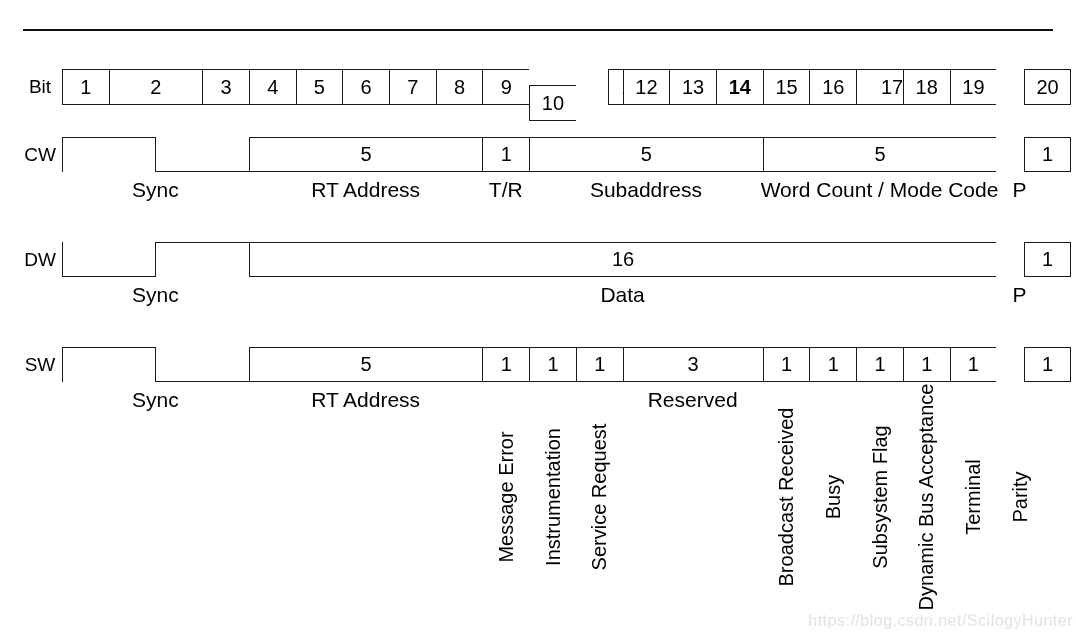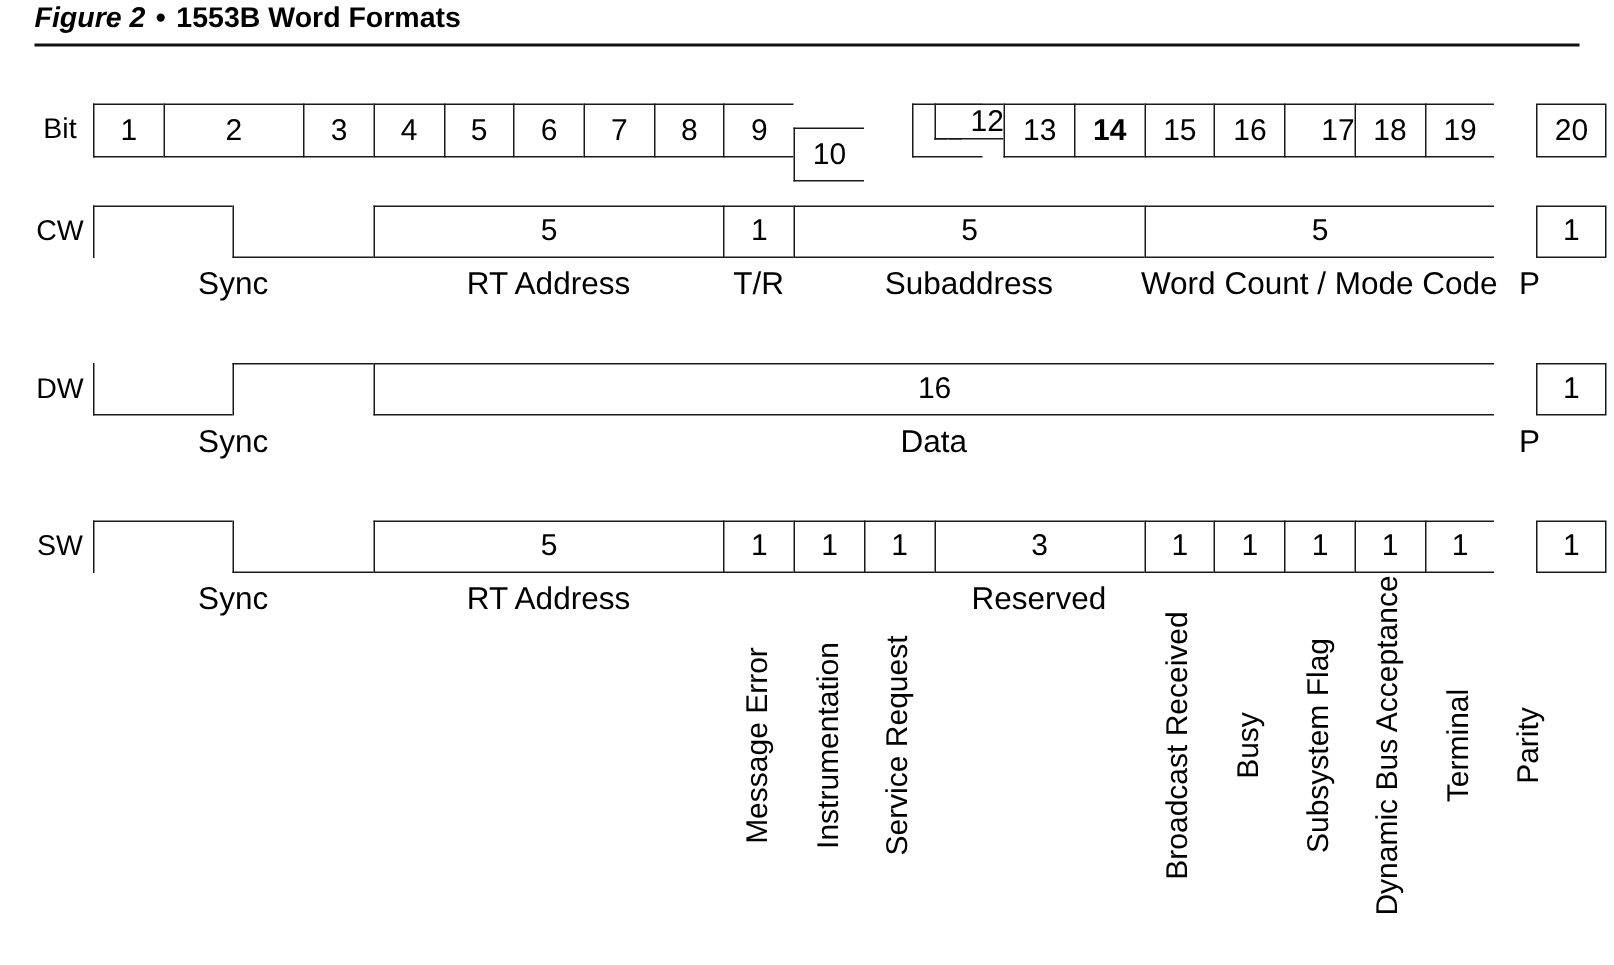--- a/index.html
+++ b/index.html
@@ -71,23 +71,20 @@
     top: 612px;
     font-size: 16px;
     color: #e2e2e6;
     letter-spacing: 0.5px;
   }
 </style>
 </head>
 <body>
 
 <div class="page">
-  <div class="title">
-    <span class="fig-label">Figure 2</span><span class="fig-sep">•</span><span class="fig-text">1553B Word Formats</span>
-  </div>
   <div class="hr"></div>
   <div id="diagram">
       <div class="rowlabel" style="left: 40px; top: 87px;">Bit</div>
       <div class="cell" style="left: 62px; top: 69px; width: 46.7143px; height: 36px;">
         <span>1</span>
       </div>
       <div class="cell" style="left: 108.714px; top: 69px; width: 93.4286px; height: 36px;">
         <span>2</span>
       </div>
       <div class="cell" style="left: 202.143px; top: 69px; width: 46.7143px; height: 36px;">
@@ -110,21 +107,21 @@
       </div>
       <div class="cell" style="left: 482.429px; top: 69px; width: 46.7143px; height: 36px;">
         <span>9</span>
       </div>
       <div class="cell" style="left: 529.143px; top: 69px; width: 46.7143px; height: 36px; margin-top: 16px;">
         <span>10</span>
       </div>
       <div class="cell" style="left: 575.857px; top: 69px; width: 46.7143px; height: 36px; margin-left: 32px;">
         <span>11</span>
       </div>
-      <div class="cell" style="left: 622.571px; top: 69px; width: 46.7143px; height: 24px; justify-content: flex-end;">
+      <div class="cell" style="left: 622.571px; top: 69px; width: 46.7143px; height: 36px;">
         <span>12</span>
       </div>
       <div class="cell" style="left: 669.286px; top: 69px; width: 46.7143px; height: 36px;">
         <span>13</span>
       </div>
       <div class="cell" style="left: 716px; top: 69px; width: 46.7143px; height: 36px; font-weight: bold;">
         <span>14</span>
       </div>
       <div class="cell" style="left: 762.714px; top: 69px; width: 46.7143px; height: 36px;">
         <span>15</span>
@@ -222,13 +219,14 @@
       <div class="vlabel" style="left: 926.214px; top: 497px;">Dynamic Bus Acceptance</div>
       <div class="fbox" style="left: 949.571px; top: 347px; width: 46.7143px; height: 35px;">
         <span>1</span>
       </div>
       <div class="vlabel" style="left: 972.929px; top: 497px;">Terminal</div>
       <div class="fbox lastbox" style="left: 996.286px; top: 347px; width: 46.7143px; height: 35px;">
         <span>1</span>
       </div>
       <div class="vlabel" style="left: 1019.64px; top: 497px;">Parity</div>
     </div>
+  <div class="watermark">https://blog.csdn.net/ScilogyHunter</div>
 </div>
 
 </body></html>

